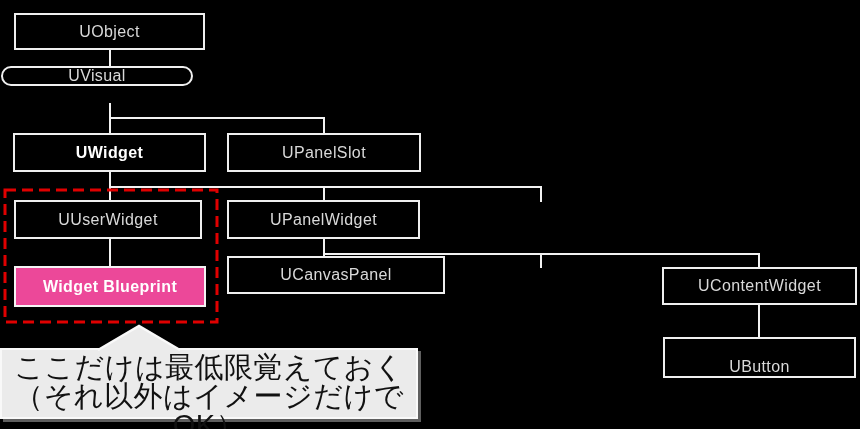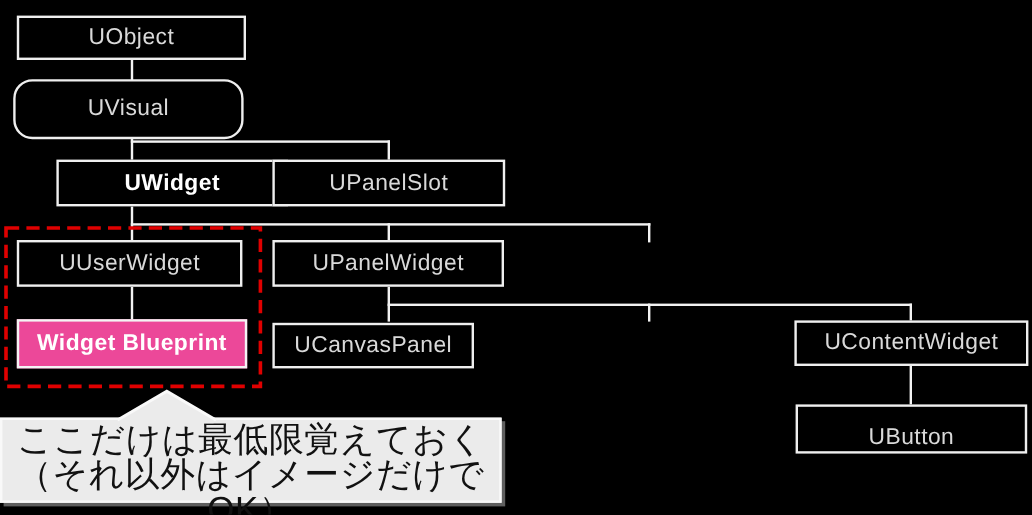--- a/index.html
+++ b/index.html
@@ -13,25 +13,25 @@
   }
   .node {
     position: absolute;
     box-sizing: border-box;
     background: #000000;
     border: 2px solid #efefef;
     color: #d9d9d9;
     display: flex;
     align-items: center;
     justify-content: center;
-    font-size: 19px;
+    font-size: 16px;
     letter-spacing: 0.4px;
     white-space: nowrap;
   }
-  .node.bold { color: #ffffff; font-weight: 700; margin-left: 34px; }
+  .node.bold { color: #ffffff; font-weight: 700; }
   .node.highlight {
     background: #ec4899;
     border-color: #f4f4f4;
     color: #ffffff;
     font-weight: 700;
   }
   .line { position: absolute; background: #f2f2f2; }
   .line.v { width: 2px; }
   .line.h { height: 2px; }
   .dashed-outline { position: absolute; left: 2px; top: 186px; }
@@ -70,39 +70,39 @@
   <div class="line v" style="left:109px; top:239px; height:29px;"></div>
   <div class="line v" style="left:323px; top:239px; height:29px;"></div>
   <div class="line h" style="left:323px; top:253px; width:437px;"></div>
   <div class="line v" style="left:540px; top:253px; height:15px;"></div>
   <div class="line v" style="left:758px; top:253px; height:15px;"></div>
   <div class="line v" style="left:758px; top:305px; height:33px;"></div>
 
   <div class="node" style="left:14px;  top:13px;  width:191px; height:37px;">
     <span>UObject</span>
   </div>
-  <div class="node" style="left:11px;  top:66px;  width:192px; height:50px;border-radius:16px;">
+  <div class="node" style="left:1px;  top:66px;  width:192px; height:20px;border-radius:16px;">
     <span>UVisual</span>
   </div>
   <div class="node bold" style="left:13px;  top:133px; width:193px; height:39px;">
     <span>UWidget</span>
   </div>
   <div class="node" style="left:227px; top:133px; width:194px; height:39px;">
     <span>UPanelSlot</span>
   </div>
   <div class="node" style="left:14px;  top:200px; width:188px; height:39px;">
     <span>UUserWidget</span>
   </div>
   <div class="node" style="left:227px; top:200px; width:193px; height:39px;text-align:center;">
     <span>UPanelWidget</span>
   </div>
   <div class="node highlight" style="left:14px; top:266px; width:192px; height:41px;">
     <span>Widget Blueprint</span>
   </div>
-  <div class="node" style="left:227px; top:269px; width:168px; height:38px;text-align:right;">
+  <div class="node" style="left:227px; top:256px; width:218px; height:38px;text-align:right;">
     <span>UCanvasPanel</span>
   </div>
   <div class="node" style="left:662px; top:267px; width:195px; height:38px;">
     <span>UContentWidget</span>
   </div>
   <div class="node" style="left:663px; top:337px; width:193px; height:41px;align-items:flex-end;">
     <span>UButton</span>
   </div>
 
   <svg class="dashed-outline" width="220" height="140">

